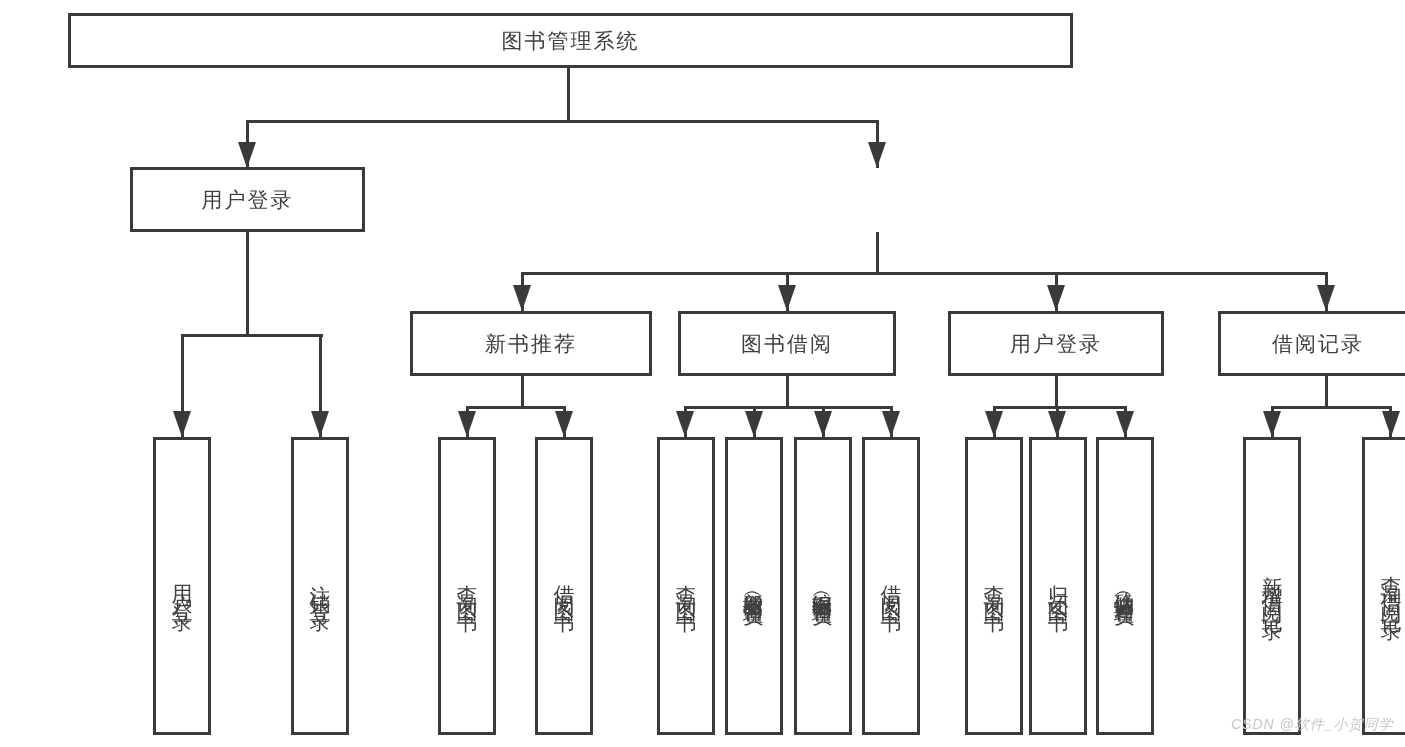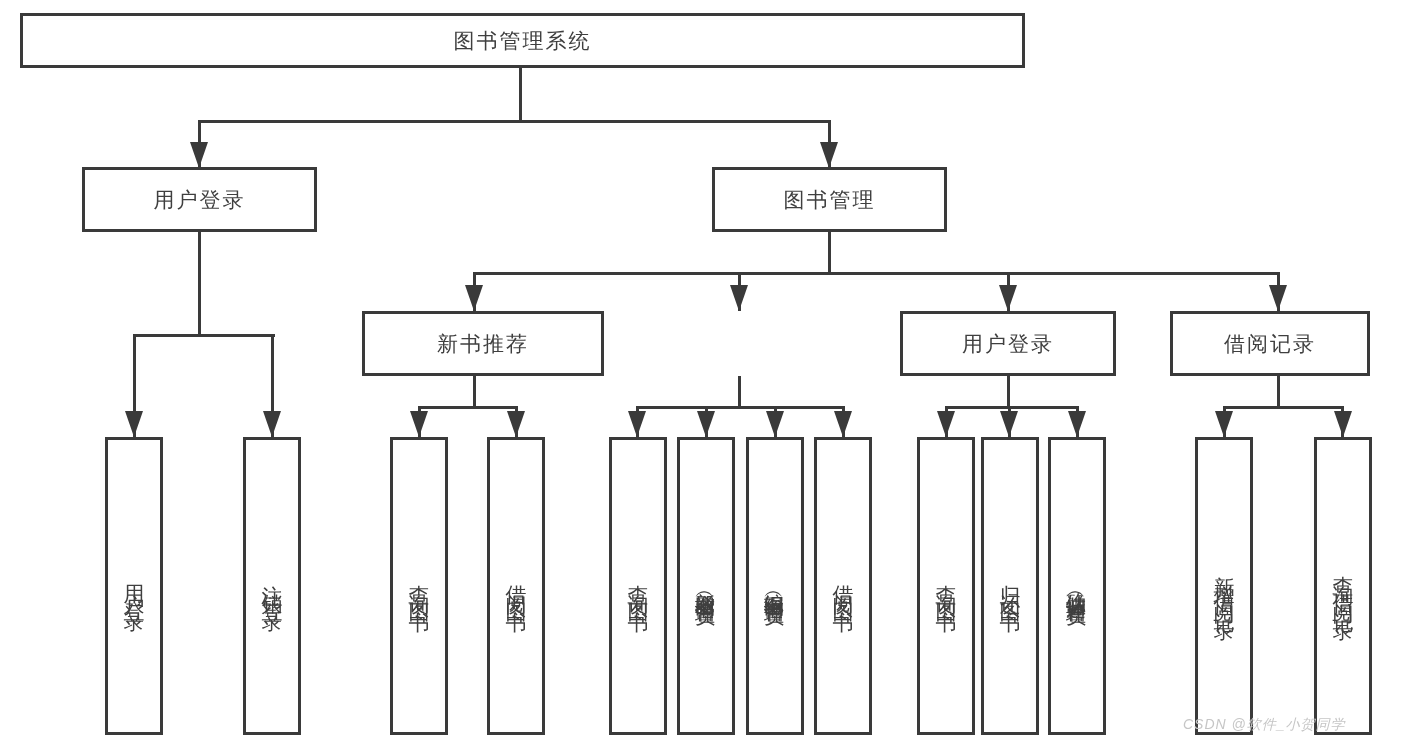--- a/index.html
+++ b/index.html
@@ -2,21 +2,21 @@
 <html><head>
 <meta charset="utf-8">
 <style>
   * { margin: 0; padding: 0; box-sizing: border-box; }
   html, body { background: #ffffff; }
   body {
     width: 1405px; height: 747px;
     position: relative; overflow: hidden;
     font-family: "Liberation Sans", "DejaVu Sans", sans-serif;
   }
-  #diagram { position: absolute; inset: 0; }
+  #diagram { position: absolute; inset: 0; margin-left: 48px; }
 
   .hbox {
     position: absolute;
     border: 3px solid #3a3a3a;
     background: #ffffff;
     display: flex; align-items: center; justify-content: center;
     font-size: 21px; color: #3f3f3f; letter-spacing: 2px;
     white-space: nowrap;
   }
   .vbox {
@@ -48,23 +48,23 @@
   }
 </style>
 </head>
 <body>
 
 <div id="diagram">
 
   <div class="hbox" style="left:20px; top:13px; width:1005px; height:55px;">图书管理系统</div>
 
   <div class="hbox" style="left:82px; top:167px; width:235px; height:65px;">用户登录</div>
-  <div class="hbox" style="left:712px; top:167px; width:235px; height:65px;">图书管理</div>
 
   <div class="hbox" style="left:362px; top:311px; width:242px; height:65px;">新书推荐</div>
+  <div class="hbox" style="left:630px; top:311px; width:218px; height:65px;">图书借阅</div>
   <div class="hbox" style="left:900px; top:311px; width:216px; height:65px;">用户登录</div>
   <div class="hbox" style="left:1170px; top:311px; width:200px; height:65px;">借阅记录</div>
 
   <div class="vbox" style="left:105px;">用户登录</div>
   <div class="vbox" style="left:243px;">注销登录</div>
 
   <div class="vbox" style="left:390px;">查询图书</div>
   <div class="vbox" style="left:487px;">借阅图书</div>
 
   <div class="vbox" style="left:609px;">查询图书</div>

